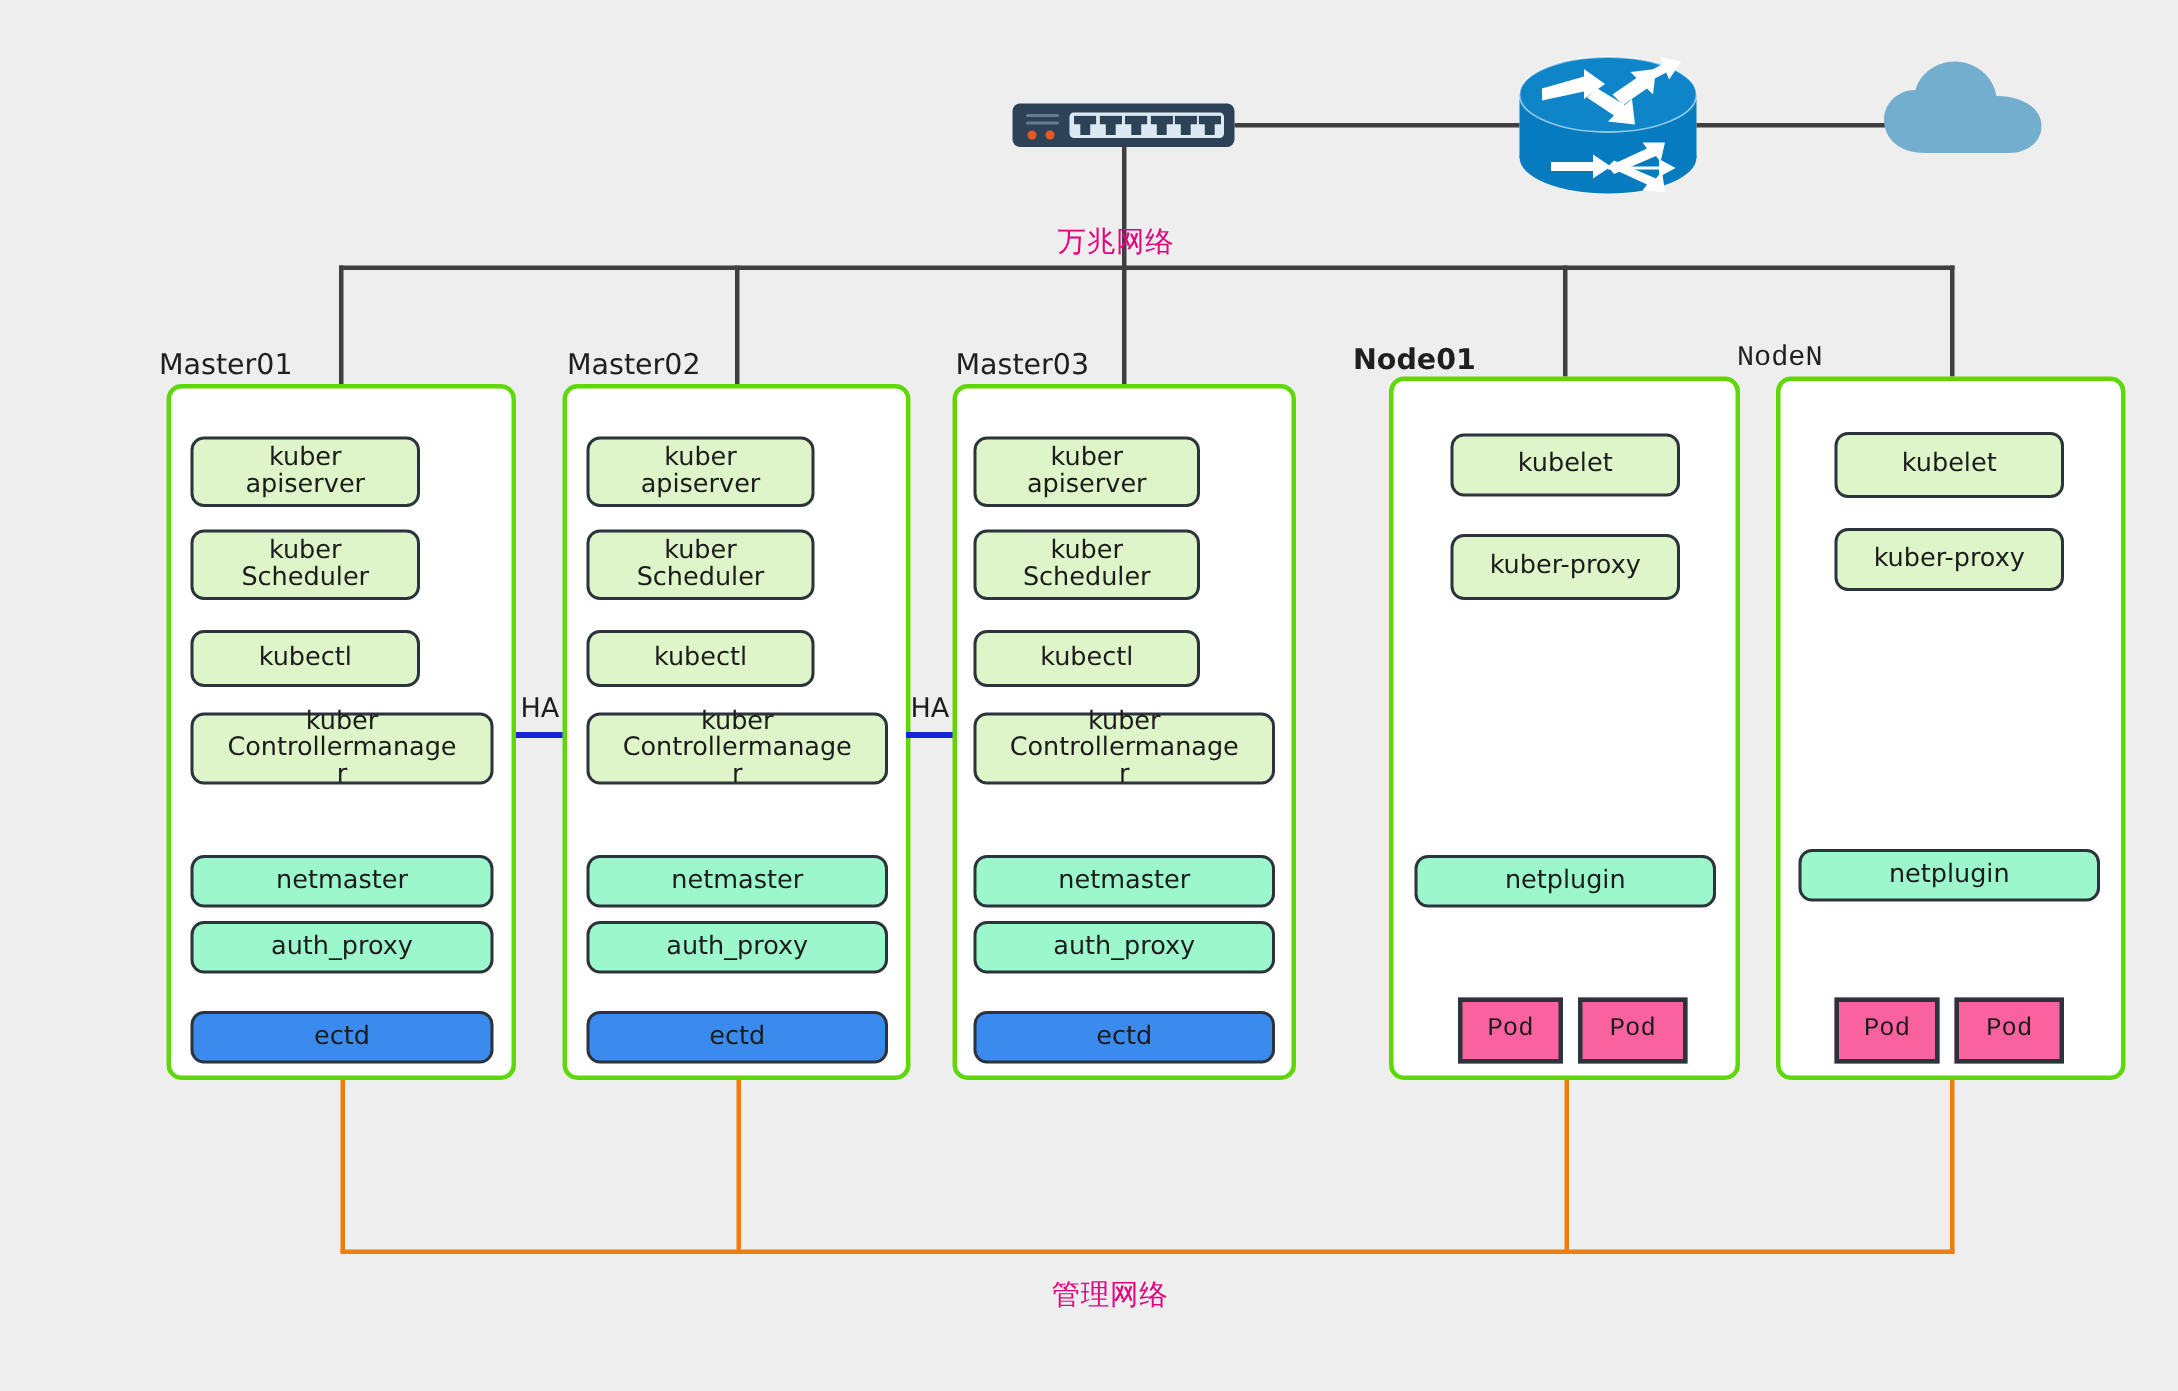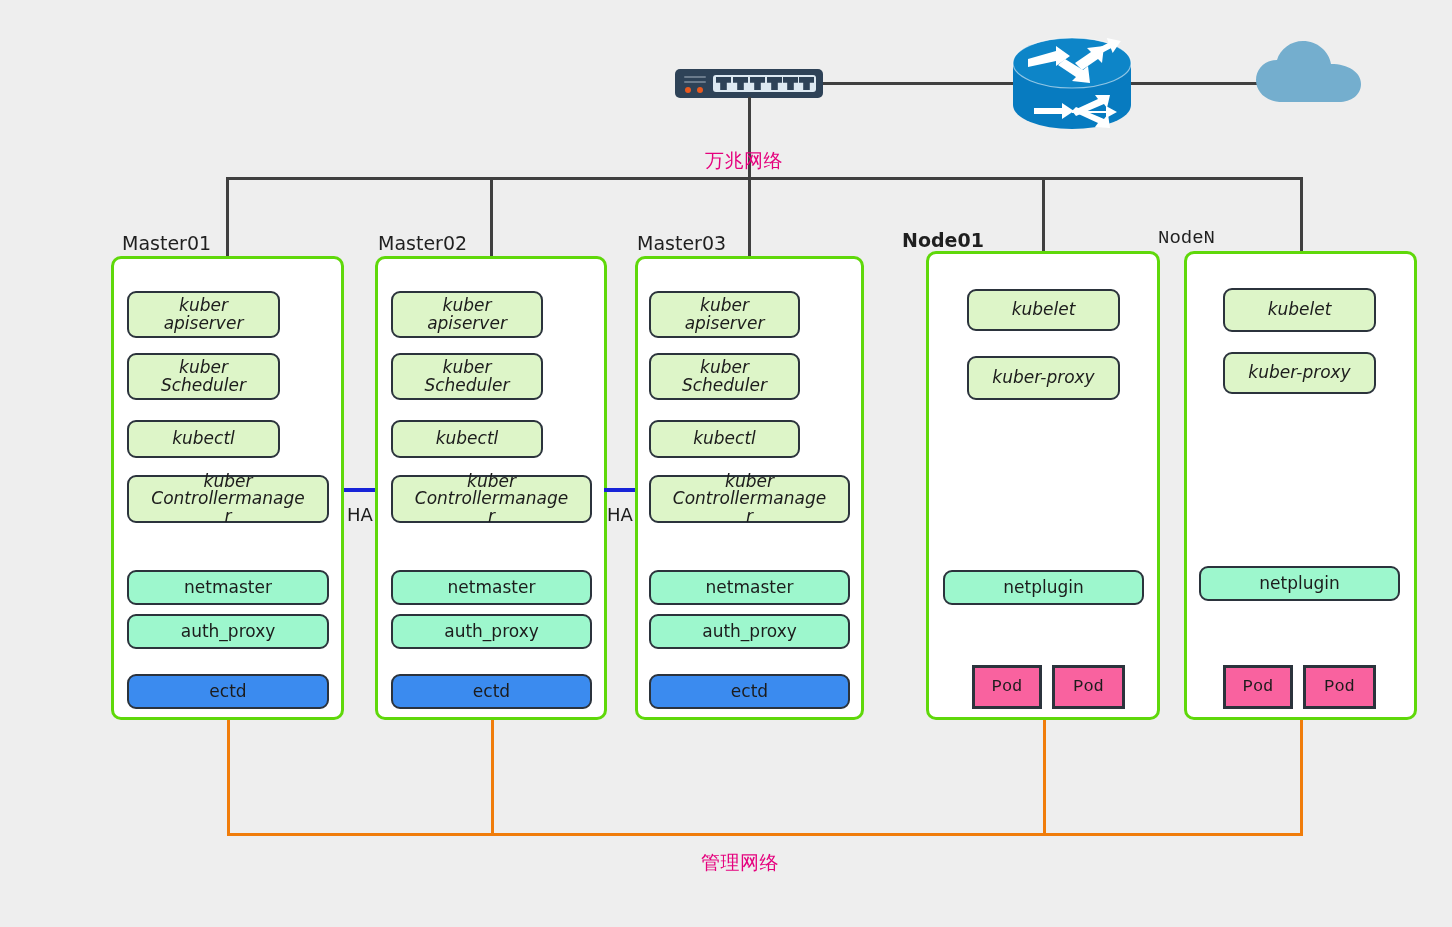--- a/index.html
+++ b/index.html
@@ -104,21 +104,21 @@
     border-radius: 9px;
     display: flex;
     align-items: center;
     justify-content: center;
     text-align: center;
     font-size: 17px;
     color: #1c1c1c;
     line-height: 1.05;
     overflow: visible;
   }
-  .chip-green   { background: #ddf5c8; font-style: italic; }
+  .chip-green   { background: #ddf5c8; }
   .chip-mint    { background: #9df7cd; text-align: center; }
   .chip-blue    { background: #3b8bef; }
   .chip-pod {
     background: #f9629f;
     border-radius: 0;
     border: 3px solid #2b333c;
     font-family: Liberation Mono, monospace;
   }
   .chip-overflow {
     overflow: visible;
@@ -132,21 +132,20 @@
     line-height: 1.04;
   }
 
   
   .ha-wrap { position: absolute; }
   .ha-label {
     position: absolute;
     font-size: 18px;
     color: #1c1c1c;
     white-space: nowrap;
-    margin-top: 42px;
   }
   .ha-line {
     position: absolute;
     height: 4px;
     background: #1723d8;
   }
 
   
   .router { position: absolute; }
 
@@ -209,21 +208,21 @@
   <div class="net-label" style="left:705px; top:148px;">万兆网络</div>
 
   <div class="wire-h" style="left:226px; top:177px; width:1077px;"></div>
 
   <div class="wire-v" style="left:226px; top:177px; height:79px;"></div>
   <div class="wire-v" style="left:490px; top:177px; height:79px;"></div>
   <div class="wire-v" style="left:748px; top:177px; height:79px;"></div>
   <div class="wire-v" style="left:1042px; top:177px; height:74px;"></div>
   <div class="wire-v" style="left:1300px; top:177px; height:74px;"></div>
 
-  <div class="host-label" style="left:122px; top:232px;">Master01</div>
+  <div class="host-label" style="left:106px; top:232px;">Master01</div>
   <div class="host" style="left:111px; top:256px; width:233px; height:464px;"></div>
 
   <div class="chip chip-green" style="left:127px; top:291px; width:153px; height:47px;">
     <span class="ovf-text"><span>kuber</span><br><span>apiserver</span></span>
   </div>
   <div class="chip chip-green" style="left:127px; top:353px; width:153px; height:47px;">
     <span class="ovf-text"><span>kuber</span><br><span>Scheduler</span></span>
   </div>
   <div class="chip chip-green" style="left:127px; top:420px; width:153px; height:38px;">
     <span>kubectl</span>

